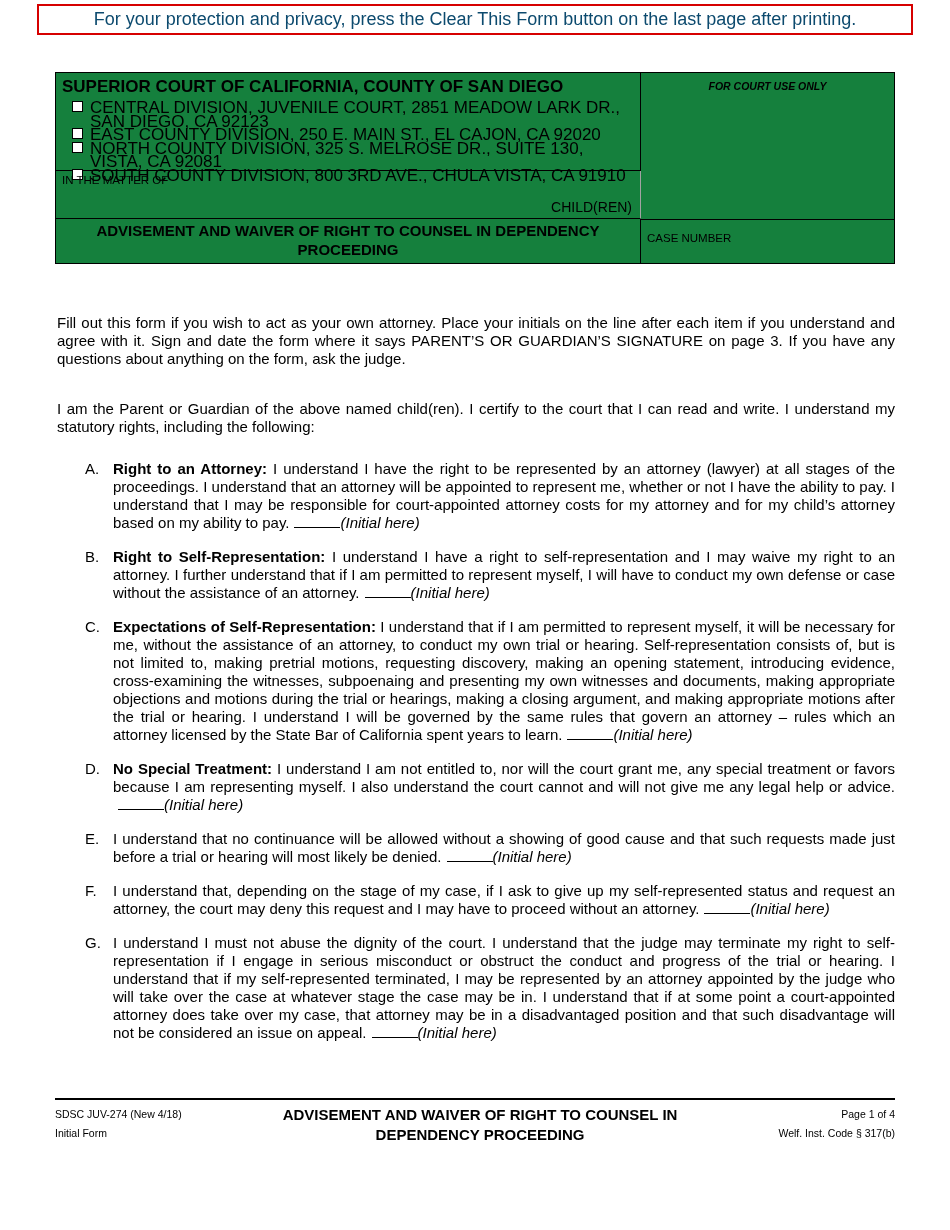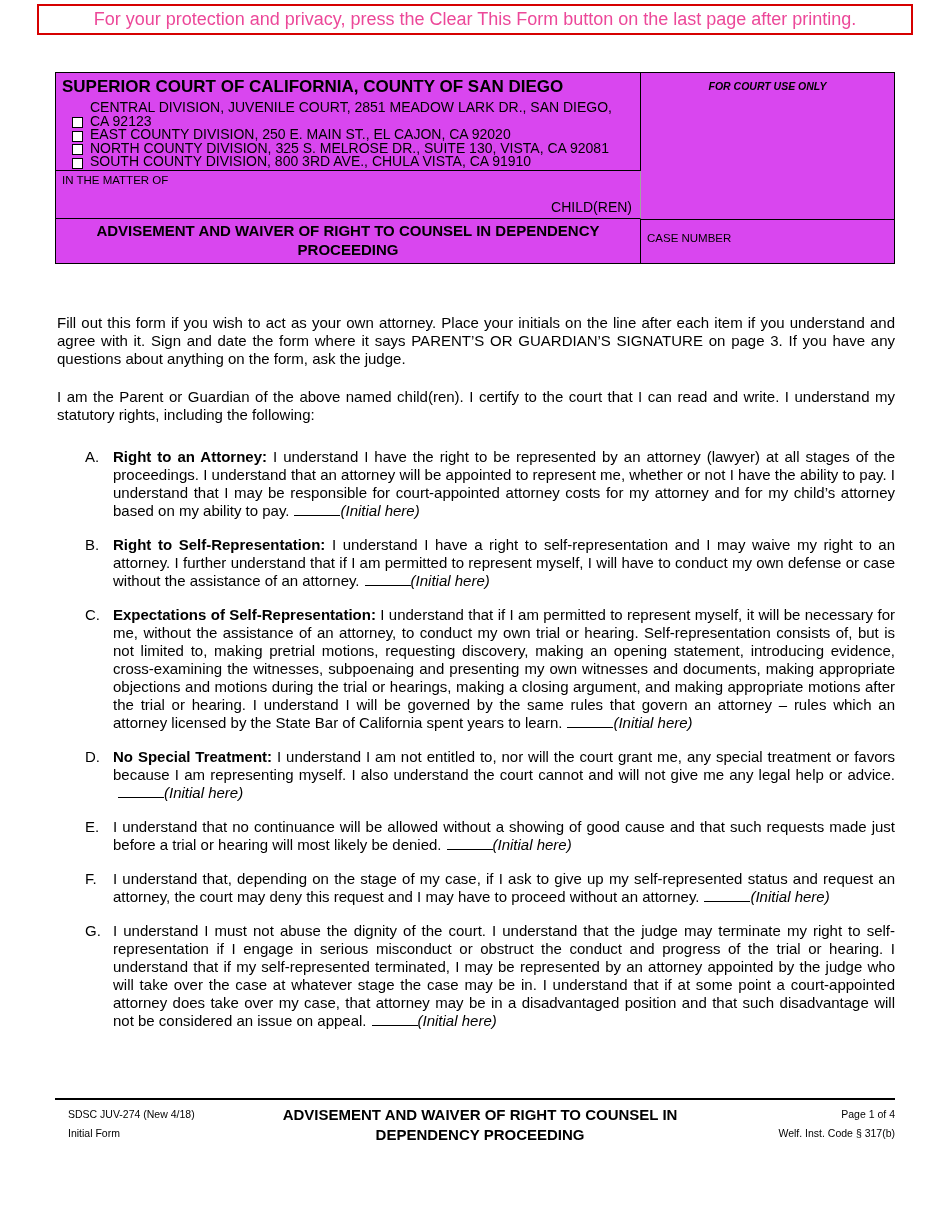--- a/index.html
+++ b/index.html
@@ -9,72 +9,72 @@
     font-family: "Liberation Sans", sans-serif;
     color: #000;
   }
   .page { position: relative; width: 950px; height: 1230px; overflow: hidden; background: #fff; }
 
   
   .banner {
     position: absolute; top: 4px; left: 37px; width: 876px;
     box-sizing: border-box;
     border: 2px solid #d60000;
-    color: #ec4899;
+    color: #0c4a6e;
     text-align: center;
     font-size: 18px; line-height: 1.25;
     padding: 2px 4px;
   }
 
   
   .header-table {
     position: absolute; top: 72px; left: 55px; width: 840px;
     box-sizing: border-box;
     border: 1.5px solid #000;
     display: grid;
     grid-template-columns: 585px 1fr;
     grid-template-rows: 98px 48px 44px;
-    background: #d946ef;
+    background: #15803d;
   }
   .cell { box-sizing: border-box; }
   .cell-court { grid-column: 1; grid-row: 1; border-right: 1px solid #000; border-bottom: 1px solid #000; padding: 4px 6px 0 6px; }
   .court-title { font-size: 17px; font-weight: bold; }
   .divisions { margin: 4px 0 0 10px; }
-  .division-row { display: flex; align-items: flex-end; font-size: 14px; line-height: 13.5px; }
+  .division-row { display: flex; align-items: flex-start; font-size: 17px; line-height: 13.5px; }
   .checkbox { display: inline-block; width: 9px; height: 9px; border: 1px solid #000; margin-right: 7px; flex: 0 0 auto; background: #fff; }
   .cell-court-use { grid-column: 2; grid-row: 1 / 3; padding-top: 7px; text-align: center; font-size: 10.5px; font-weight: bold; font-style: italic; }
   .cell-matter { grid-column: 1; grid-row: 2; border-right: 1px solid #a3a3a3; border-bottom: 1px solid #000; position: relative; padding: 3px 6px; font-size: 11.5px; }
   .children-label { position: absolute; right: 8px; bottom: 3px; font-size: 14px; }
   .cell-title {
     grid-column: 1; grid-row: 3; border-right: 1px solid #000;
     display: flex; align-items: center; justify-content: center;
     text-align: center; font-weight: bold; font-size: 15px; line-height: 1.25;
     padding: 2px 30px;
   }
   .cell-case { grid-column: 2; grid-row: 3; border-top: 1px solid #000; padding: 12px 6px; font-size: 11.5px; }
 
   
   .content { position: absolute; top: 314px; left: 57px; width: 838px; font-size: 15px; line-height: 18px; }
   .para { text-align: justify; }
-  .para-1 { margin-bottom: 20px; }
+  .para-1 { margin-bottom: 32px; }
   .para-2 { margin-bottom: 24px; }
   .item { display: flex; margin-bottom: 16px; }
   .item-letter { flex: 0 0 28px; margin-left: 28px; }
   .item-body { flex: 1; text-align: justify; }
   .item-title { font-weight: bold; }
   .blank { display: inline-block; width: 46px; height: 13px; border-bottom: 1px solid #000; margin-left: 5px; }
   .initial-label { font-style: italic; margin-top: 43px; }
 
   
   .footer {
     position: absolute; top: 1098px; left: 55px; width: 840px;
     border-top: 2px solid #000; padding-top: 5px;
     display: flex; justify-content: space-between; align-items: flex-start;
   }
-  .footer-small { font-size: 10.5px; line-height: 19px; margin-left: 13px; }
+  .footer-small { font-size: 10.5px; line-height: 19px; }
   .footer-right { text-align: right; }
   .footer-center { font-weight: bold; font-size: 15px; text-align: center; width: 470px; line-height: 1.3; }
 </style>
 </head>
 <body>
 
 <div class="page">
 
   <div class="banner">For your protection and privacy, press the Clear This Form button on the last page after printing.</div>
 

